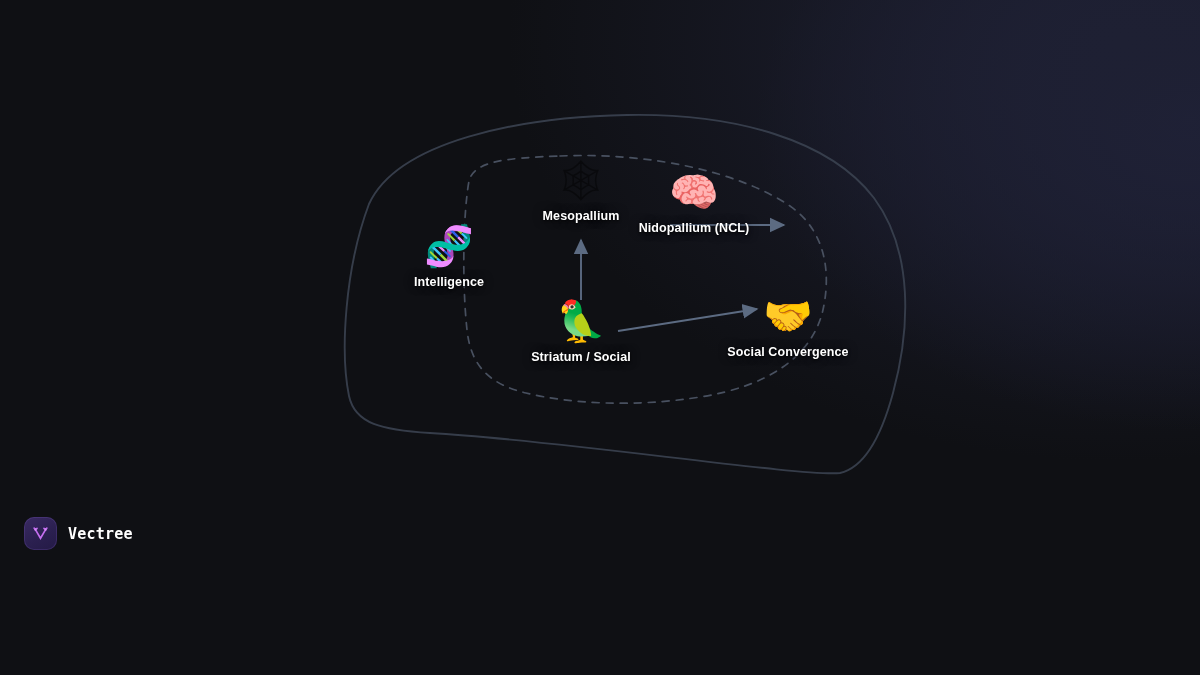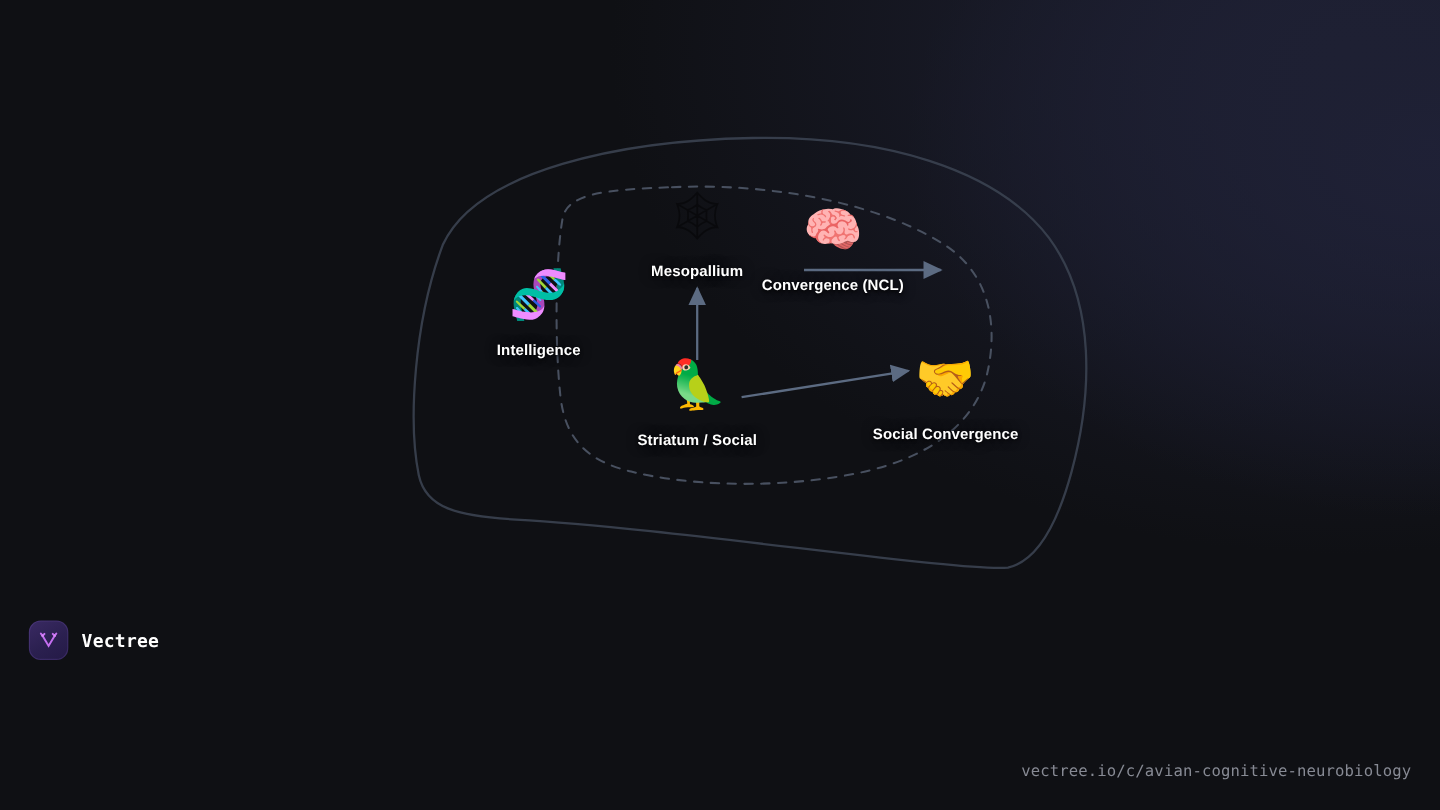--- a/index.html
+++ b/index.html
@@ -43,21 +43,21 @@
     line-height:1;
     height:44px;
     display:flex;
     align-items:center;
     justify-content:center;
     font-family:"DejaVu Sans", sans-serif;
     user-select:none;
   }
   .node-emoji.muted { opacity:0.42; filter:grayscale(1) brightness(1.45); }
   .node-label {
-    margin-top:17px;
+    margin-top:7px;
     font-size:12.5px;
     font-weight:bold;
     color:#ffffff;
     letter-spacing:0.1px;
     white-space:nowrap;
     text-shadow:0 1px 3px rgba(0,0,0,0.95), 0 0 10px rgba(15,16,20,0.9);
   }
 
   
   #footer {
@@ -157,21 +157,21 @@
       <div class="node-label">Intelligence</div>
     </div>
 
     <div class="node" style="left:581px; top:158px;">
       <div class="node-emoji muted">🕸</div>
       <div class="node-label">Mesopallium</div>
     </div>
 
     <div class="node" style="left:694px; top:170px;">
       <div class="node-emoji">🧠</div>
-      <div class="node-label">Convergence (NCL)</div>
+      <div class="node-label">Nidopallium (NCL)</div>
     </div>
 
     <div class="node" style="left:581px; top:299px;">
       <div class="node-emoji">🦜</div>
       <div class="node-label">Striatum / Social</div>
     </div>
 
     <div class="node" style="left:788px; top:294px;">
       <div class="node-emoji">🤝</div>
       <div class="node-label">Social Convergence</div>
@@ -189,16 +189,15 @@
             <path d="M16.4 5.4 L18.4 7.2 L20.1 5.1"></path>
           </g>
           <circle cx="5.6" cy="7.2" r="1.25" fill="#d98bf7"></circle>
           <circle cx="18.4" cy="7.2" r="1.25" fill="#d98bf7"></circle>
         </svg>
       </div>
       <div id="brand-name">Vectree</div>
     </div>
 
 
-    <div id="url">vectree.io/c/avian-cognitive-neurobiology</div>
   </div>
 
 </div>
 
 </body></html>

